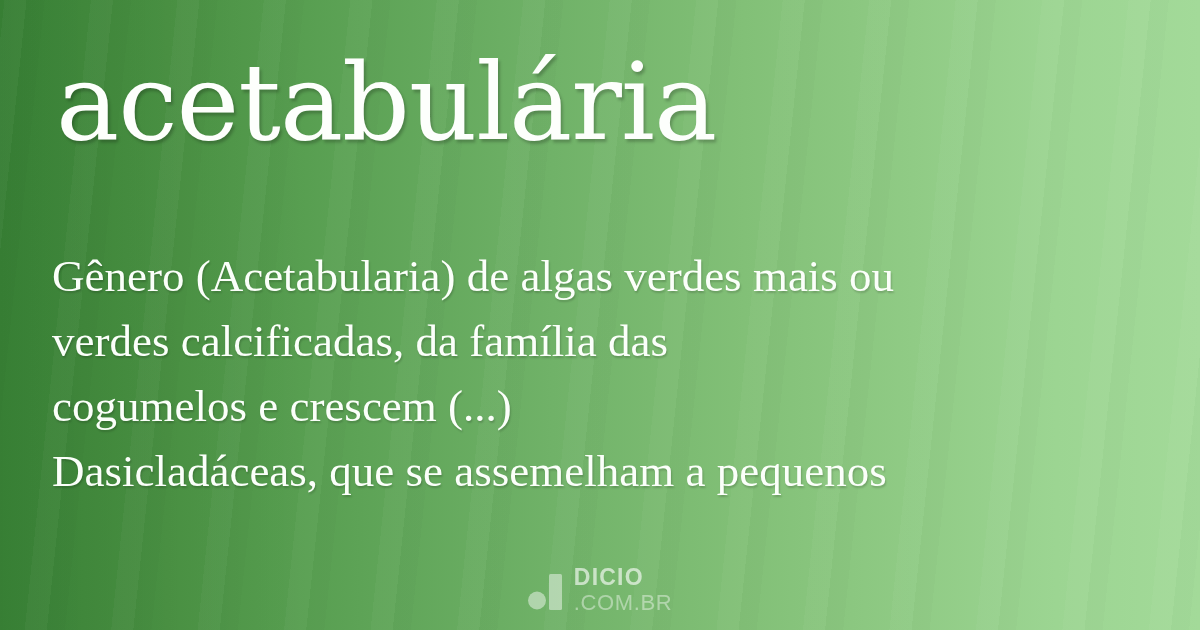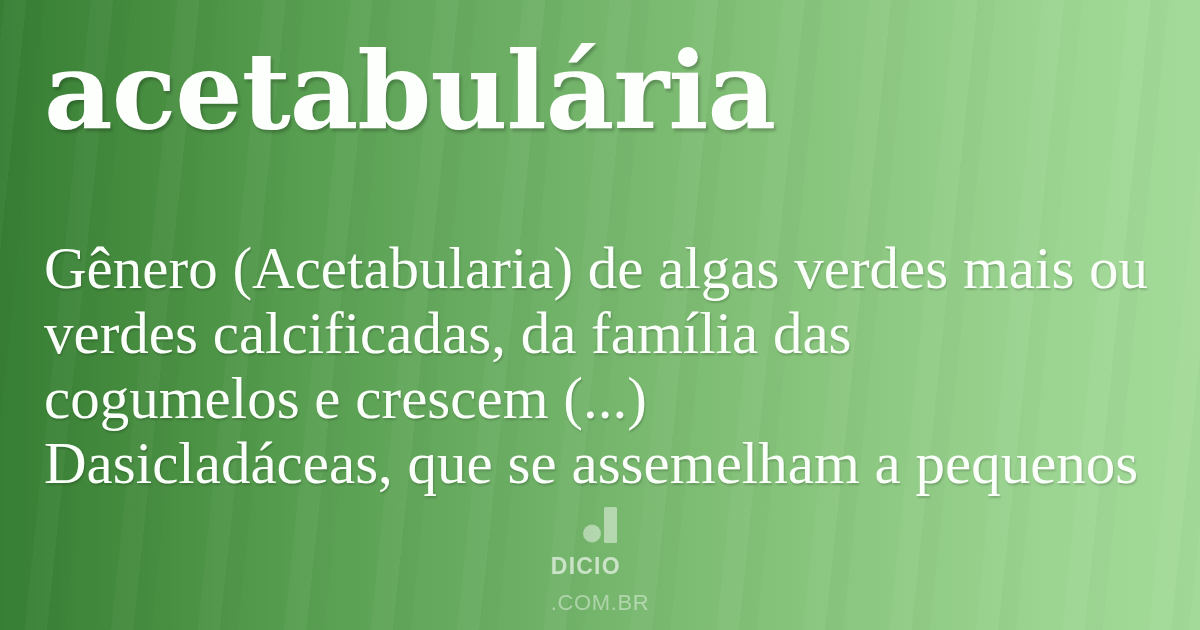--- a/index.html
+++ b/index.html
@@ -59,60 +59,59 @@
     position: absolute;
     inset: 0;
     padding: 0 44px;
     box-sizing: border-box;
   }
 
   #word-title {
     position: absolute;
     left: 44px;
     top: 28px;
-    margin: 0;
+    margin: 12px;
     color: #fdfffc;
     font-family: "DejaVu Serif", "Liberation Serif", serif;
-    font-weight: 700;
+    font-weight: 400;
     font-size: 106px;
     line-height: 1.18;
     letter-spacing: -1px;
     white-space: nowrap;
     text-shadow: 2px 3px 3px rgba(0,0,0,0.22);
   }
 
   #definition {
     position: absolute;
     left: 44px;
     top: 236px;
     width: 1090px;
-    margin: 0;
+    margin: 8px;
     color: #fbfffa;
     font-family: "Liberation Serif", "DejaVu Serif", serif;
     font-weight: 400;
-    font-size: 59px;
+    font-size: 45px;
     line-height: 65px;
     text-shadow: 1px 2px 2px rgba(0,0,0,0.18);
   }
   #definition .defline {
     display: block;
     white-space: nowrap;
   }
 
   
   #logo {
     position: absolute;
     left: 0;
     right: 0;
     bottom: 16px;
     display: flex;
     align-items: center;
     justify-content: center;
     gap: 12px;
-    flex-direction: column;
   }
 
   #logo-mark {
     display: block;
     width: 34px;
     height: 40px;
     flex: 0 0 auto;
   }
 
   #logo-text {
@@ -125,21 +124,21 @@
   }
 
   #logo-name {
     font-size: 23px;
     font-weight: 700;
     letter-spacing: 1.2px;
     color: rgba(255,255,255,0.62);
   }
 
   #logo-tld {
-    margin-top: 14px;
+    margin-top: 3px;
     font-size: 22px;
     font-weight: 400;
     letter-spacing: 0.6px;
     color: rgba(255,255,255,0.42);
   }
 </style>
 </head>
 <body>
 
 <div id="card">

